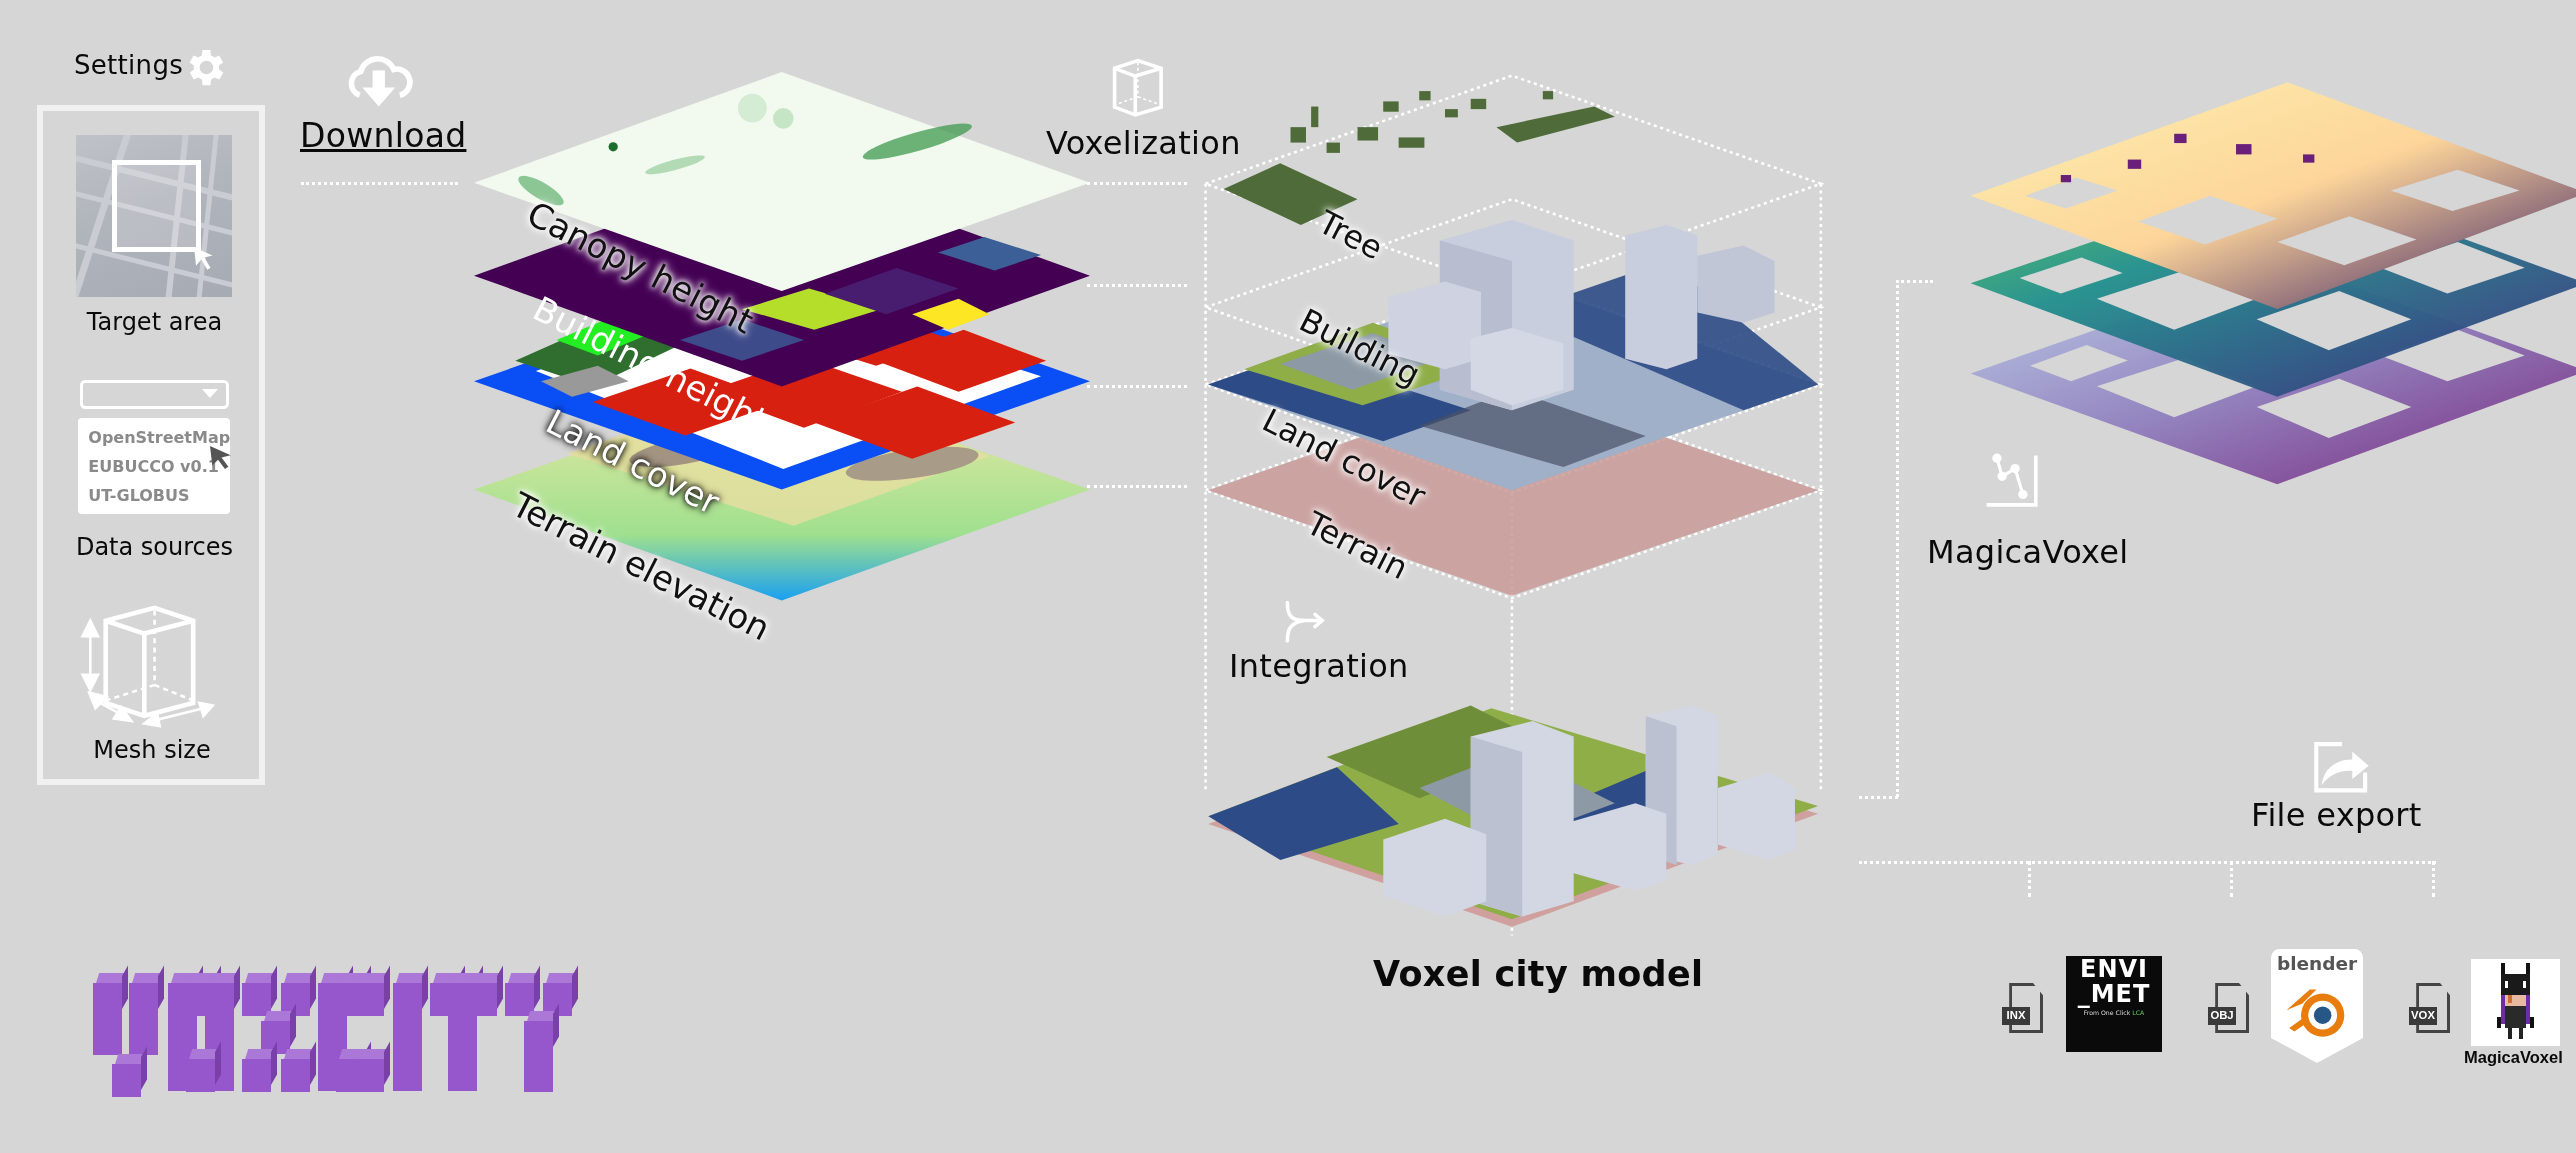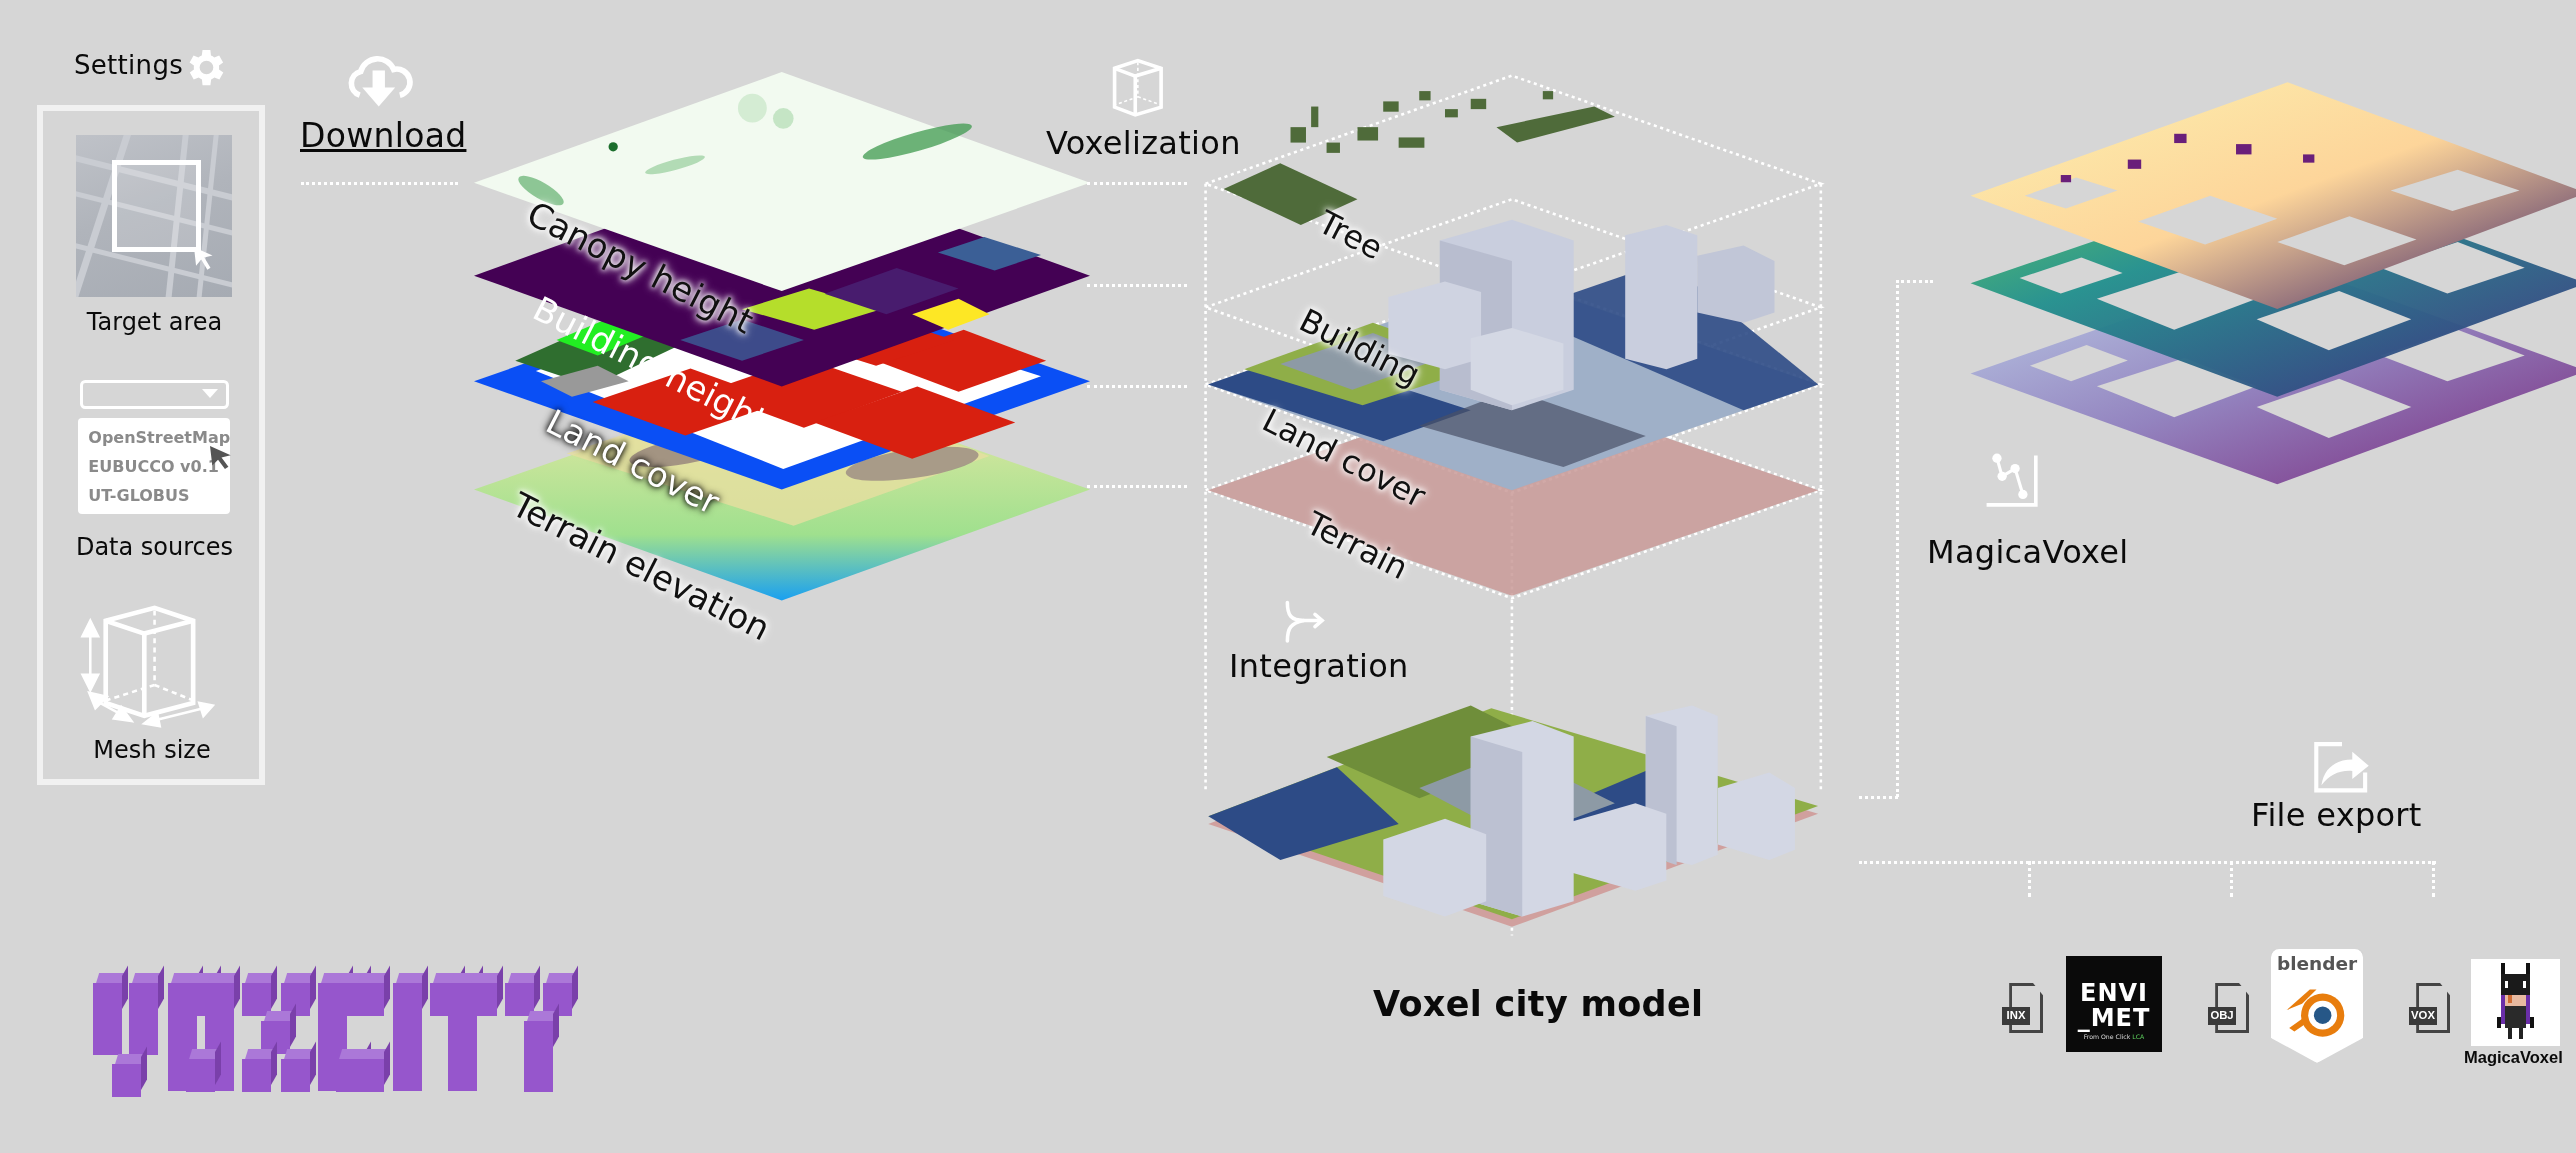--- a/index.html
+++ b/index.html
@@ -44,21 +44,21 @@
   
   .file-icon { position:absolute; width:41px; height:50px; }
   .file-icon .page { position:absolute; left:7.2px; top:0; width:34px; height:50px;
                      border:3.6px solid #444; box-sizing:border-box; background:transparent;
                      clip-path:polygon(0 0,70% 0,100% 25%,100% 100%,0 100%); }
   .file-icon .tag { position:absolute; left:0; top:24px; width:28px; height:17.5px; background:#3a3a3a;
                     color:#fff; font-size:11.3px; font-weight:bold; text-align:center; line-height:17.5px;
                     font-family:"Liberation Sans Narrow","Liberation Sans",sans-serif; }
   .envimet { position:absolute; left:2066px; top:956px; width:96px; height:96px; background:#0a0a0a;
              color:#fff; text-align:center; }
-  .envimet .t1 { font-size:24px; font-weight:bold; line-height:25px; margin-top:25px; letter-spacing:1px; }
+  .envimet .t1 { font-size:24px; font-weight:bold; line-height:25px; margin-top:1px; letter-spacing:1px; }
   .envimet .t2 { font-size:6.2px; color:#ddd; margin-top:2.1px; }
   .envimet .t2 span { color:#5fd35f; }
   .blender { position:absolute; left:2271px; top:949px; width:92px; height:114px; background:#fff;
              border-radius:8.2px 8.2px 0 0; clip-path:polygon(0 0,100% 0,100% 78%,50% 100%,0 78%);
              box-shadow:0 2.1px 3.1px rgba(0,0,0,0.2); }
   .blender .bl-text { font-size:18.5px; font-weight:bold; color:#555; text-align:center; margin-top:4.1px; }
   .magica { position:absolute; left:2471px; top:959px; width:89px; height:87px; background:#fff; }
   .magica-label { position:absolute; left:2464px; top:1048px; font-size:16.5px; font-weight:bold;
                   font-family:"Liberation Sans", sans-serif; }
 
@@ -287,21 +287,21 @@
 
     <polygon points="520,100 640,70 720,100 720,420 620,450 520,420" fill="#d3d7e4"></polygon>
     <polygon points="520,100 620,130 620,450 520,420" fill="#bcc1d2"></polygon>
     <polygon points="860,60 950,40 1000,60 1000,330 950,350 860,330" fill="#d3d7e4"></polygon>
     <polygon points="860,60 920,80 920,350 860,330" fill="#bcc1d2"></polygon>
     <polygon points="350,300 470,260 550,290 550,420 470,450 350,410" fill="#d3d7e4"></polygon>
     <polygon points="1000,200 1100,170 1150,200 1150,320 1100,340 1000,310" fill="#d3d7e4"></polygon>
     <polygon points="700,270 840,230 900,250 900,380 840,400 700,360" fill="#d3d7e4"></polygon>
   </svg>
 </div>
-<div class="label bold" style="left:1373px;top:984px;text-align:right;">Voxel city model</div>
+<div class="label bold" style="left:1373px;top:954px;text-align:right;">Voxel city model</div>
 
 <div class="dot-v" style="left:1896px;top:280px;height:517px;"></div>
 <div class="dot-h" style="left:1896px;top:280px;width:37px;"></div>
 <div class="dot-h" style="left:1859px;top:796px;width:39px;"></div>
 <div class="dot-h" style="left:1859px;top:861px;width:577px;"></div>
 <div class="dot-v" style="left:2028px;top:861px;height:36px;"></div>
 <div class="dot-v" style="left:2230px;top:861px;height:36px;"></div>
 <div class="dot-v" style="left:2432px;top:861px;height:36px;"></div>
 
 <div class="plate" style="left:1968px;top:77px;">

